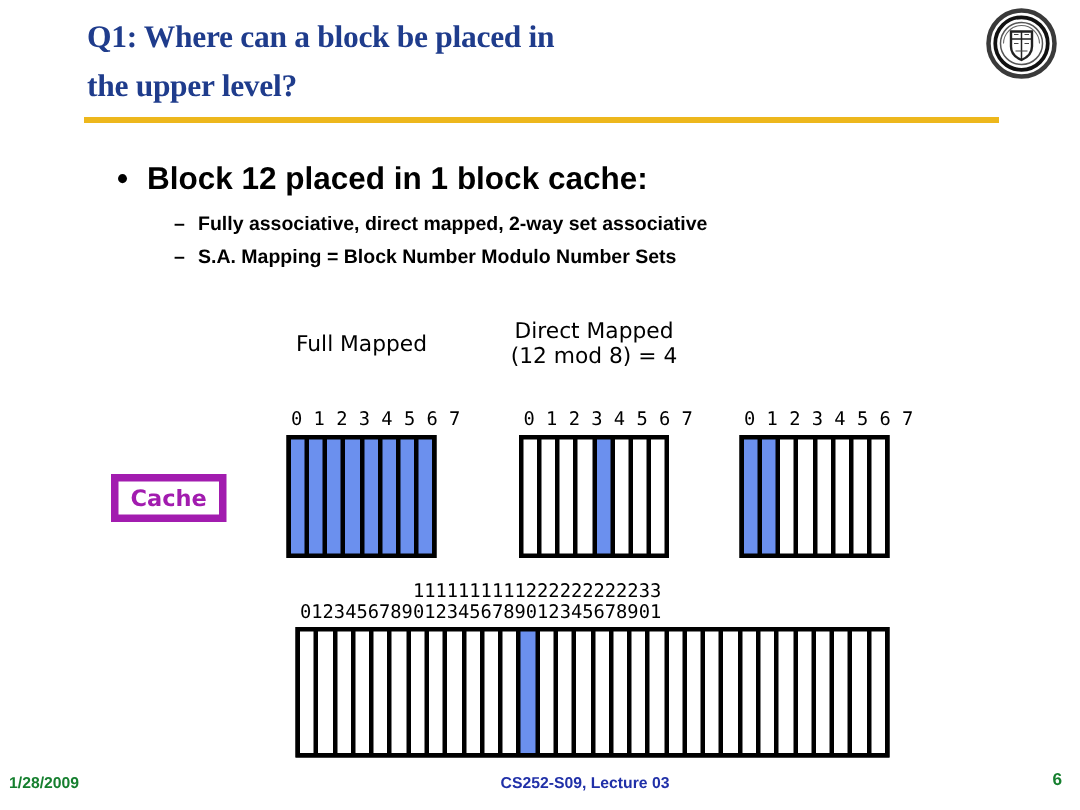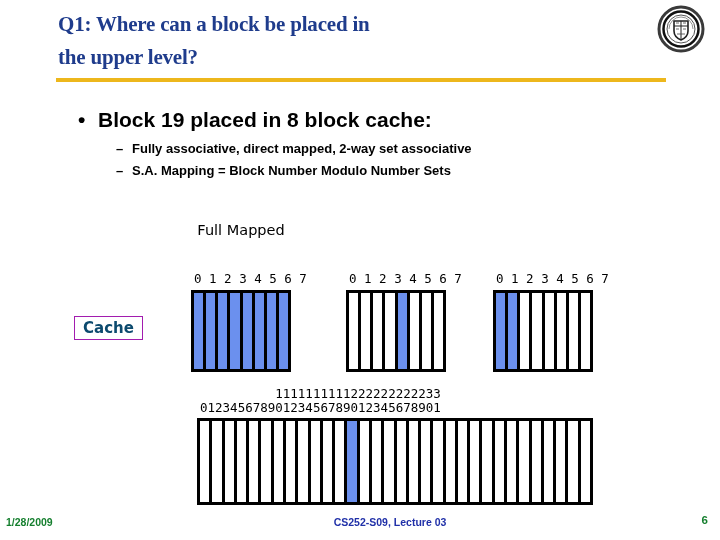--- a/index.html
+++ b/index.html
@@ -111,26 +111,26 @@
     background: #ffffff;
     margin-right: 3px;
   }
   .blockrow .cell:last-child { margin-right: 0; }
   .blockrow .cell.hl { background: #6B90EE; }
 
   
   .side-label {
     position: absolute;
     box-sizing: border-box;
-    border: 1px solid #a21caf;
+    border: 5px solid #a21caf;
     background: #ffffff;
     font-family: "DejaVu Sans", sans-serif;
     font-size: 15px;
     font-weight: bold;
-    color: #0c4a6e;
+    color: #a21caf;
     text-align: left;
     padding: 2px 8px;
     white-space: nowrap;
   }
 
   
   .footer-date {
     position: absolute;
     left: 6px;
     top: 516px;
@@ -177,36 +177,40 @@
     <circle cx="25" cy="25" r="14" fill="none" stroke="#555555" stroke-width="1"></circle>
     <path d="M18 17 L32 17 L32 27 Q32 33 25 36 Q18 33 18 27 Z" fill="none" stroke="#222222" stroke-width="1.6"></path>
     <path d="M25 17 L25 36" stroke="#222222" stroke-width="1"></path>
     <path d="M18 22 L32 22" stroke="#222222" stroke-width="1"></path>
     <path d="M20 19 L23 19 M27 19 L30 19 M20 25 L23 25 M27 25 L30 25 M21 30 L29 30" stroke="#444444" stroke-width="0.8"></path>
     <path d="M13 25 a12 12 0 0 1 24 0" fill="none" stroke="#666666" stroke-width="0.7"></path>
   </svg>
 </div>
 
 <div class="bullet-l1">
-  <span class="dot">•</span><span>Block 19 placed in 8 block cache:</span>
+  <span class="dot">•</span><span>Block 12 placed in 1 block cache:</span>
 </div>
 <div class="bullet-l2 row1">
   <span class="dash">–</span><span>Fully associative, direct mapped, 2-way set associative</span>
 </div>
 <div class="bullet-l2 row2">
   <span class="dash">–</span><span>S.A. Mapping = Block Number Modulo Number Sets</span>
 </div>
 
 <div class="diagram">
 
   <div class="col-head" style="left:160px; top:222px; width:126px;">
     <div>Full Mapped</div>
     <div></div>
   </div>
 
+  <div class="col-head" style="left:312px; top:213px; width:132px;">
+    <div>Direct Mapped</div>
+    <div>(12 mod 8) = 4</div>
+  </div>
 
 
   <div class="idx-row" style="left:176px; top:271px;">0 1 2 3 4 5 6 7</div>
   <div class="idx-row" style="left:331px; top:271px;">0 1 2 3 4 5 6 7</div>
   <div class="idx-row" style="left:478px; top:271px;">0 1 2 3 4 5 6 7</div>
 
   <div class="blockrow" id="row-full-mapped" style="left:173px; top:290px; width:100px; height:82px;">
       <div class="cell hl"></div>
       <div class="cell hl"></div>
       <div class="cell hl"></div>

